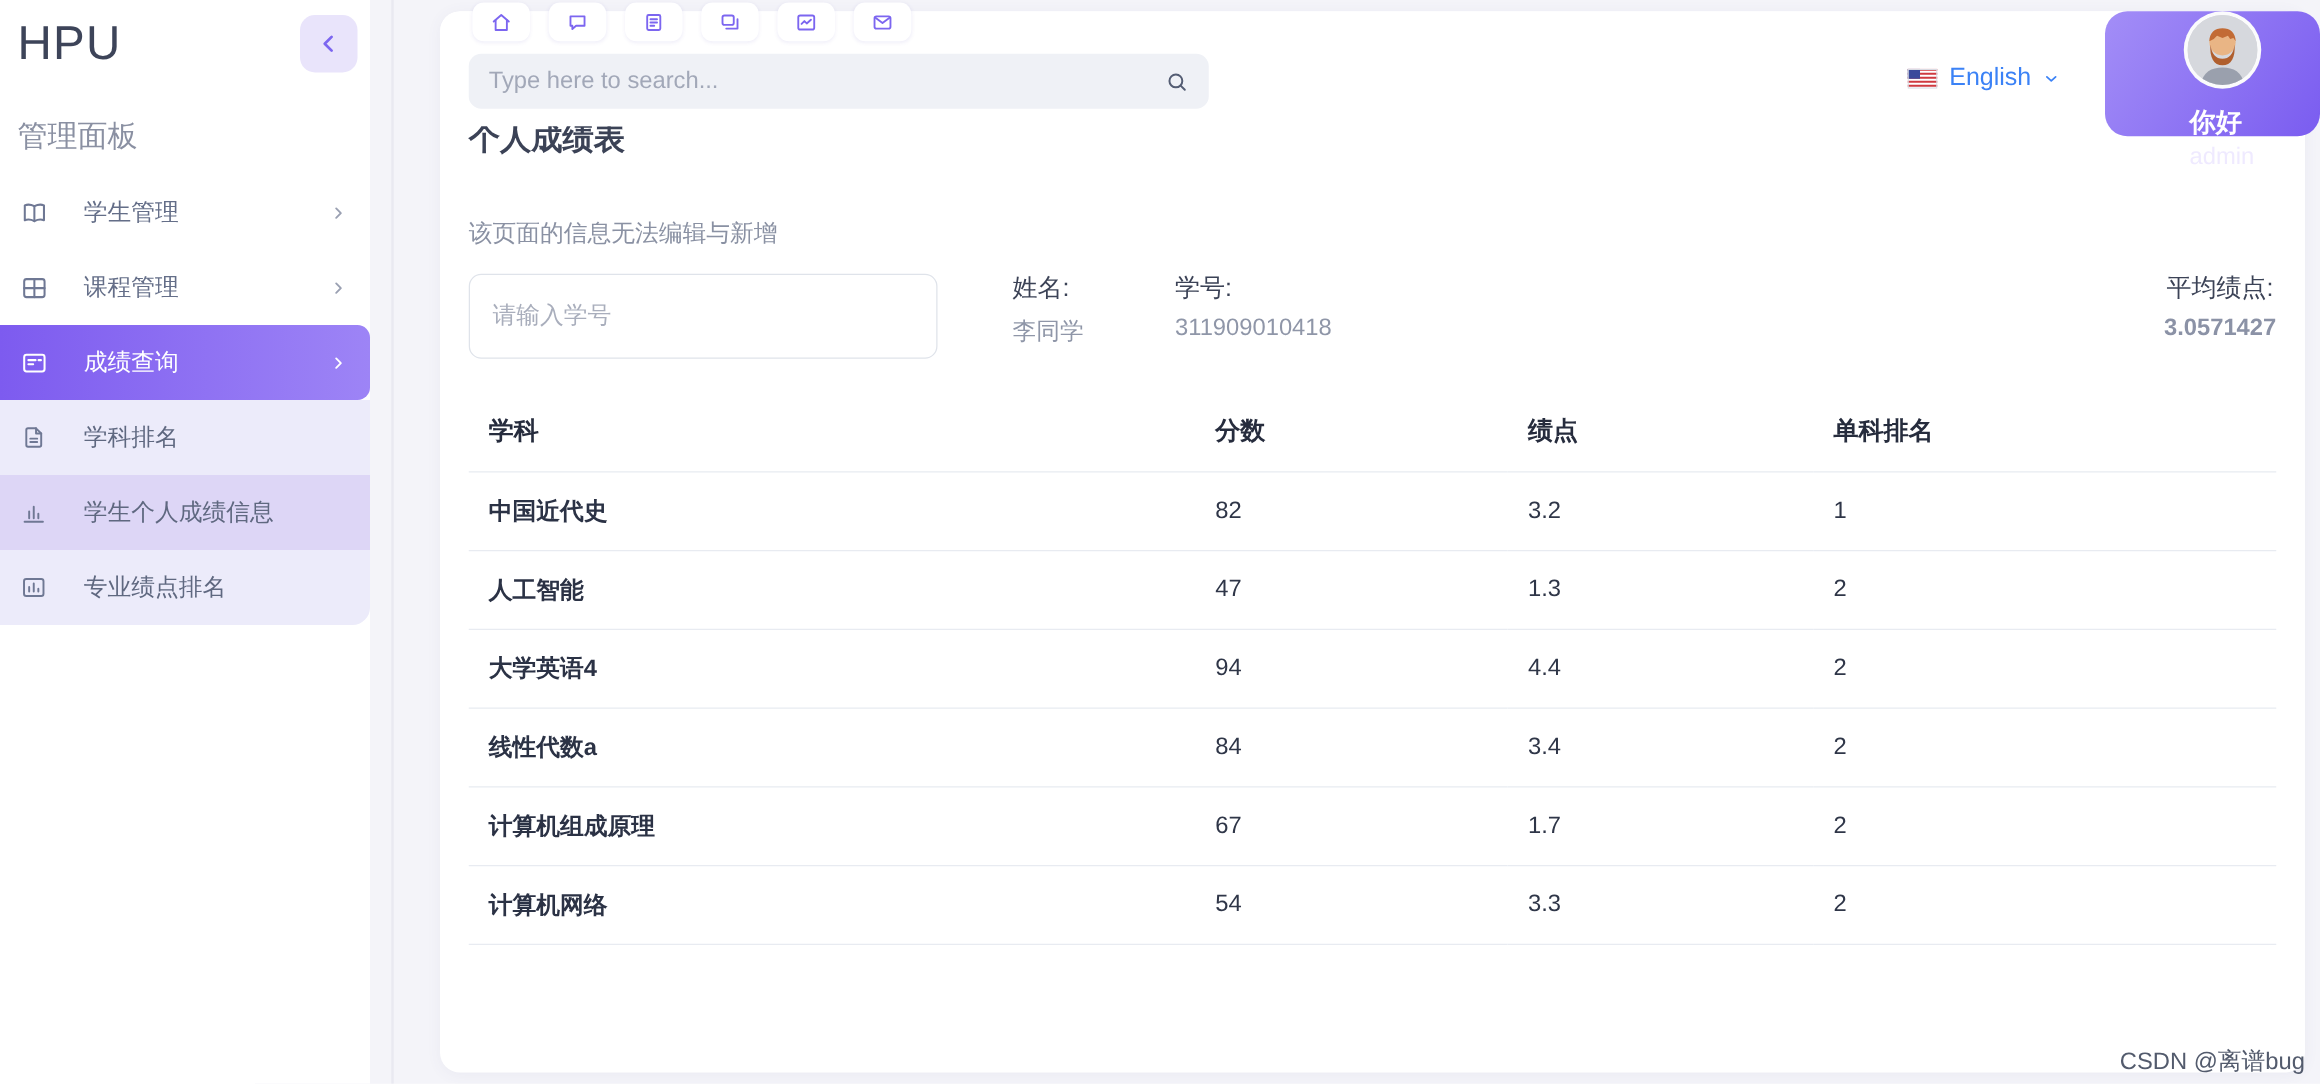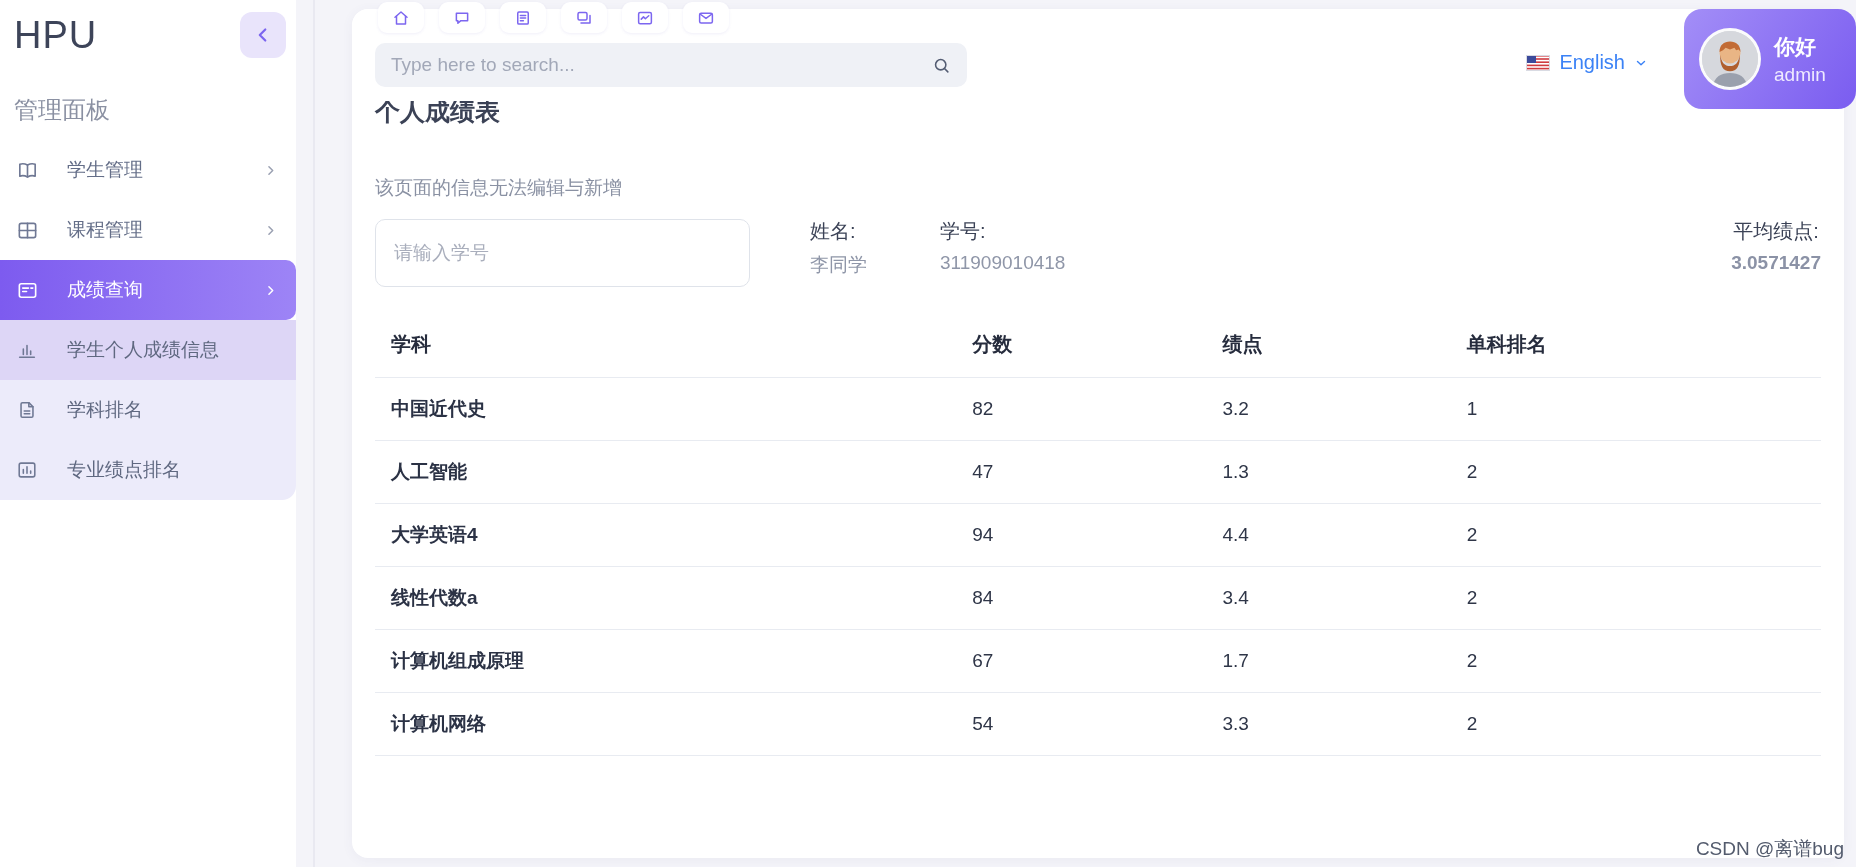--- a/index.html
+++ b/index.html
@@ -46,21 +46,21 @@
     border-radius:10px; display:flex; align-items:center; padding:0 16px; }
   .search-input { flex:1; border:none; background:transparent; outline:none; font-size:19px; color:#3d4459; }
   .search-input::placeholder { color:#a2a8b8; }
   .search-btn { border:none; background:transparent; color:#545d73; cursor:pointer; padding:0; }
 
   .lang { position:absolute; right:196px; top:42px; display:flex; align-items:center; gap:9px;
     color:#3b82f6; font-size:20px; cursor:pointer; }
 
   .user-chip { position:absolute; right:0; top:9px; width:172px; height:100px; border-radius:18px;
     background:linear-gradient(125deg,#a38ef7 0%,#7a5cf0 100%); z-index:10;
-    display:flex; align-items:center; gap:13px; padding-left:15px; cursor:pointer; }
+    display:flex; align-items:center; gap:13px; padding-left:15px; cursor:pointer;flex-direction:column; }
   .avatar { width:62px; height:62px; border-radius:50%; border:3px solid rgba(255,255,255,.9);
     overflow:hidden; background:#d6d8dd; flex:none; }
   .greet { font-size:21px; font-weight:bold; color:#fff; }
   .uname { font-size:19px; color:#efeaff; margin-top:3px; }
 
   .card-body { position:absolute; left:23px; right:23px; top:70px; z-index:1; }
   .page-title { font-size:25px; font-weight:700; color:#3b4256; margin-top:17px; line-height:30px; }
   .page-note { margin-top:50px; font-size:19px; color:#8a91a3; line-height:24px; }
 
   .filter-row { display:flex; align-items:flex-start; margin-top:19px; }
@@ -140,38 +140,38 @@
       </span>
       <span>成绩查询</span>
       <span class="chev">
         <svg width="15" height="15" viewBox="0 0 24 24" fill="none" stroke="currentColor" stroke-width="2.4" stroke-linecap="round" stroke-linejoin="round">
             <path d="M9.5 6l6 6-6 6"></path>
           </svg>
       </span>
     </div>
 
     <div class="submenu">
-      <div class="menu-item sub-active">
-        <span class="mi-icon">
-          <svg width="22" height="22" viewBox="0 0 24 24" fill="none" stroke="currentColor" stroke-width="1.7" stroke-linecap="round" stroke-linejoin="round">
-              <path d="M4 20h16"></path>
-              <path d="M8 17v-6M12 17V7M16 17v-4"></path>
-            </svg>
-        </span>
-        <span>学生个人成绩信息</span>
-      </div>
       <div class="menu-item">
         <span class="mi-icon">
           <svg width="22" height="22" viewBox="0 0 24 24" fill="none" stroke="currentColor" stroke-width="1.7" stroke-linecap="round" stroke-linejoin="round">
               <path d="M14 4H7a1.5 1.5 0 0 0-1.5 1.5v13A1.5 1.5 0 0 0 7 20h10a1.5 1.5 0 0 0 1.5-1.5V8.5z"></path>
               <path d="M14 4v4.5h4.5"></path>
               <path d="M9 13h6M9 16h6"></path>
             </svg>
         </span>
         <span>学科排名</span>
+      </div>
+      <div class="menu-item sub-active">
+        <span class="mi-icon">
+          <svg width="22" height="22" viewBox="0 0 24 24" fill="none" stroke="currentColor" stroke-width="1.7" stroke-linecap="round" stroke-linejoin="round">
+              <path d="M4 20h16"></path>
+              <path d="M8 17v-6M12 17V7M16 17v-4"></path>
+            </svg>
+        </span>
+        <span>学生个人成绩信息</span>
       </div>
       <div class="menu-item">
         <span class="mi-icon">
           <svg width="22" height="22" viewBox="0 0 24 24" fill="none" stroke="currentColor" stroke-width="1.7" stroke-linecap="round" stroke-linejoin="round">
               <rect x="3.5" y="4.5" width="17" height="15" rx="2"></rect>
               <path d="M8 15.5v-4M12 15.5V8.5M16 15.5v-2.5"></path>
             </svg>
         </span>
         <span>专业绩点排名</span>
       </div>

